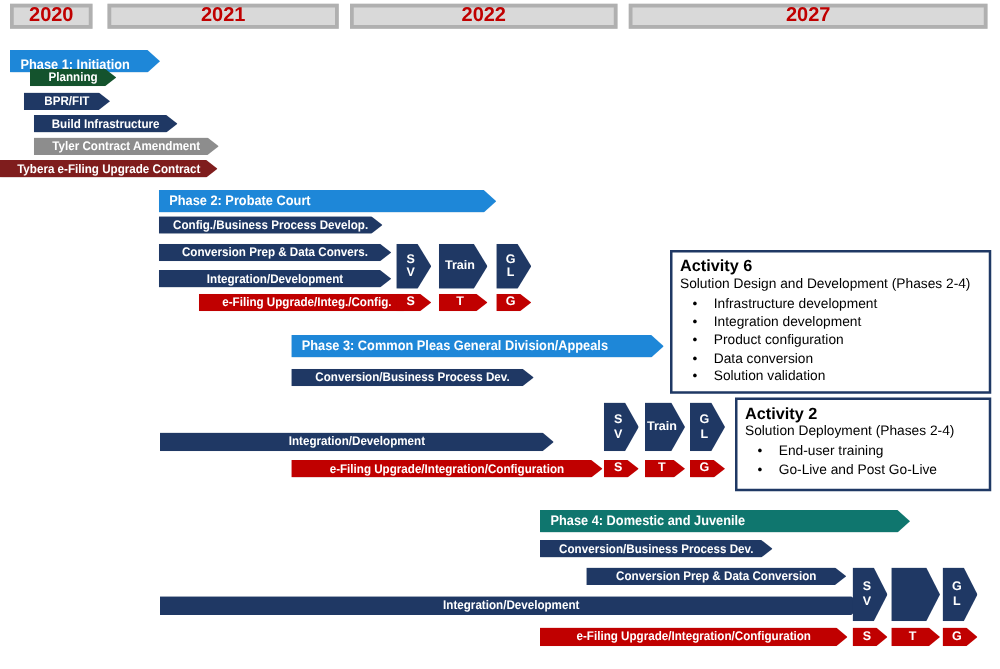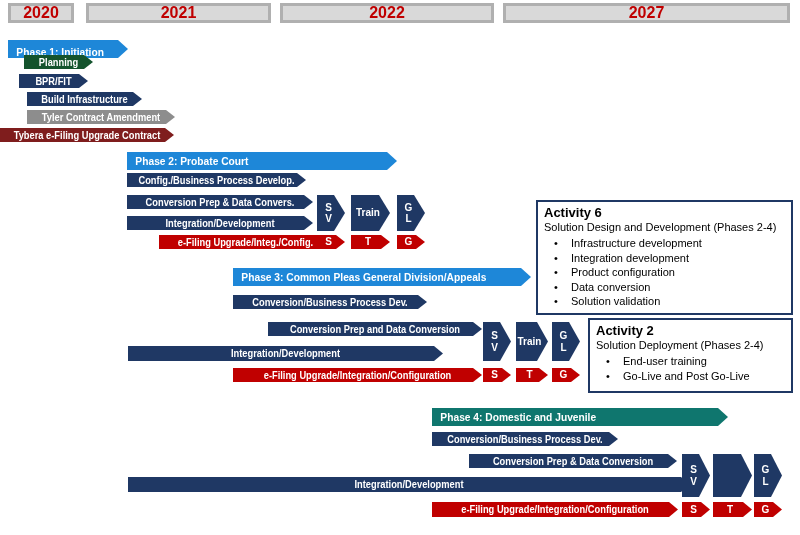--- a/index.html
+++ b/index.html
@@ -145,23 +145,20 @@
     </div>
     <div class="bar bar--efiling" style="left: 140px; top: 235px; width: 173px; height: 14px; background: rgb(192, 0, 0); clip-path: polygon(0px 0px, calc(100% - 9px) 0px, 100% 50%, calc(100% - 9px) 100%, 0px 100%); margin-left: 19px;">
       <span>e-Filing Upgrade/Integ./Config.</span>
     </div>
     <div class="bar bar--phase" style="left: 233px; top: 268px; width: 298px; height: 18px; background: rgb(30, 135, 216); clip-path: polygon(0px 0px, calc(100% - 10px) 0px, 100% 50%, calc(100% - 10px) 100%, 0px 100%);">
       <span>Phase 3: Common Pleas General Division/Appeals</span>
     </div>
     <div class="bar bar--task" style="left: 233px; top: 295px; width: 194px; height: 14px; background: rgb(31, 56, 100); clip-path: polygon(0px 0px, calc(100% - 9px) 0px, 100% 50%, calc(100% - 9px) 100%, 0px 100%);">
       <span>Conversion/Business Process Dev.</span>
     </div>
-    <div class="bar bar--task" style="left: 268px; top: 322px; width: 214px; height: 14px; background: rgb(31, 56, 100); clip-path: polygon(0px 0px, calc(100% - 9px) 0px, 100% 50%, calc(100% - 9px) 100%, 0px 100%);">
-      <span>Conversion Prep and Data Conversion</span>
-    </div>
     <div class="bar bar--task" style="left: 128px; top: 346px; width: 315px; height: 15px; background: rgb(31, 56, 100); clip-path: polygon(0px 0px, calc(100% - 9px) 0px, 100% 50%, calc(100% - 9px) 100%, 0px 100%);">
       <span>Integration/Development</span>
     </div>
     <div class="bar bar--efiling" style="left: 233px; top: 368px; width: 249px; height: 14px; background: rgb(192, 0, 0); clip-path: polygon(0px 0px, calc(100% - 9px) 0px, 100% 50%, calc(100% - 9px) 100%, 0px 100%);">
       <span>e-Filing Upgrade/Integration/Configuration</span>
     </div>
     <div class="bar bar--phase" style="left: 432px; top: 408px; width: 296px; height: 18px; background: #0f766e; clip-path: polygon(0px 0px, calc(100% - 10px) 0px, 100% 50%, calc(100% - 10px) 100%, 0px 100%);">
       <span>Phase 4: Domestic and Juvenile</span>
     </div>
     <div class="bar bar--task" style="left: 432px; top: 432px; width: 186px; height: 14px; background: rgb(31, 56, 100); clip-path: polygon(0px 0px, calc(100% - 9px) 0px, 100% 50%, calc(100% - 9px) 100%, 0px 100%);">

